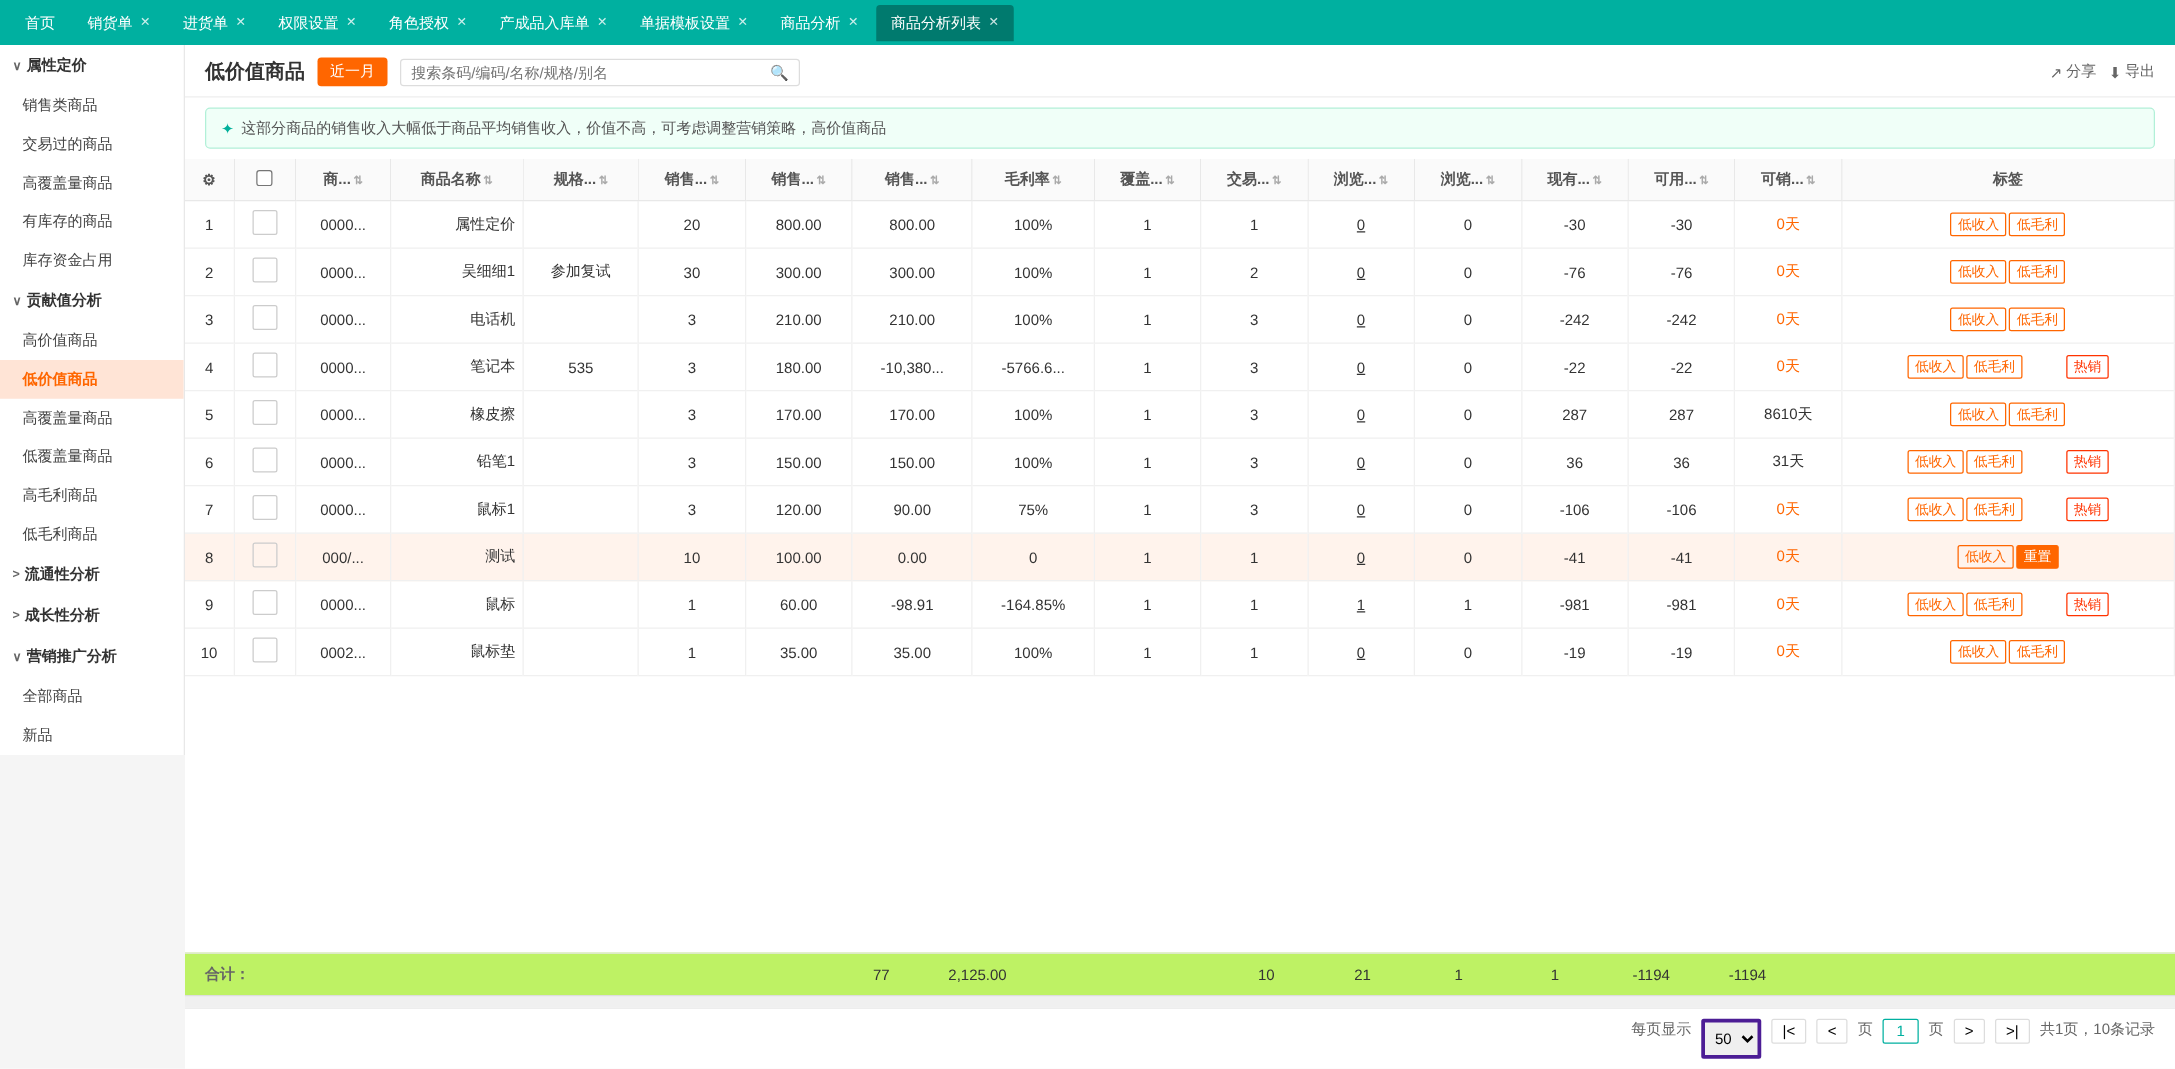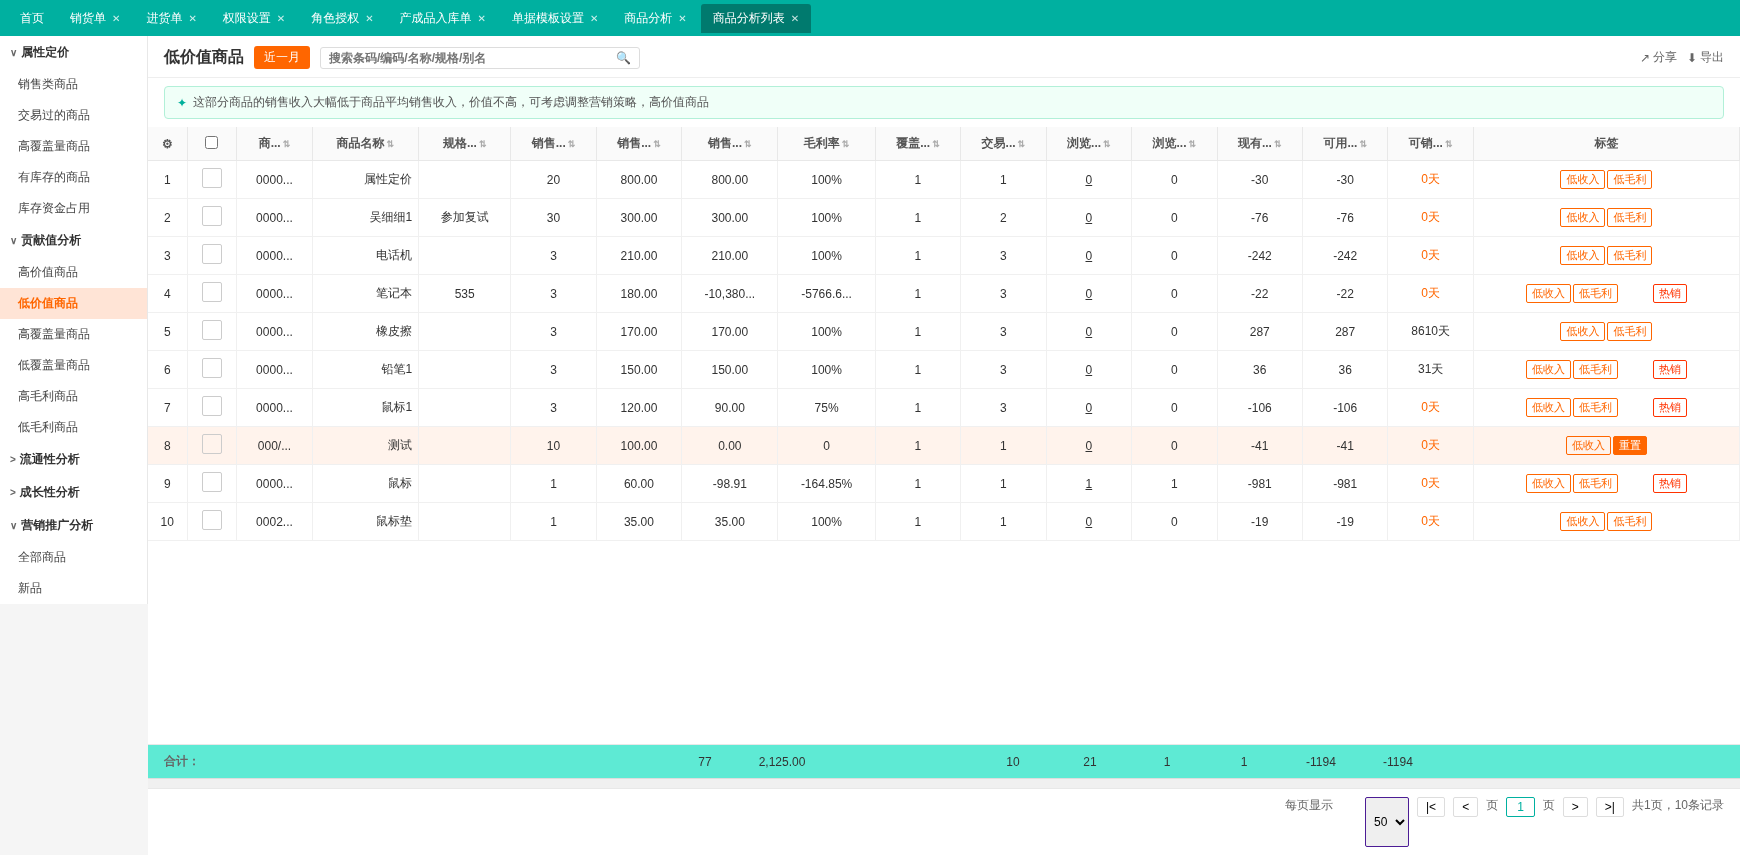--- a/index.html
+++ b/index.html
@@ -102,21 +102,20 @@
       gap: 6px;
       flex: 1;
       max-width: 320px;
     }
     .search-box input {
       border: none;
       outline: none;
       font-size: 12px;
       color: #999;
       width: 100%;
-      font-weight: bold;
     }
     .search-icon { color: #ff6600; }
     .header-actions {
       margin-left: auto;
       display: flex;
       gap: 10px;
     }
     .action-btn {
       color: #666;
       cursor: pointer;
@@ -192,21 +191,21 @@
     .tag-red { color: #ff3300; border: 1px solid #ff3300; margin-left: 34px; }
     .tag-filled-orange { background: #ff6600; color: white; border: 1px solid #ff6600; }
     .underline { text-decoration: underline; cursor: pointer; }
 
     
     .table-footer {
       border-top: 1px solid #e8e8e8;
       padding: 8px 16px;
       display: flex;
       align-items: center;
-      background: #5eead4;
+      background: #bef264;
     }
     .footer-label { color: #666; font-weight: bold; margin-right: 20px; }
     .footer-cells {
       display: flex;
       gap: 17px;
       flex: 1;
     }
     .footer-cell {
       text-align: center;
       padding: 0 6px;
@@ -219,25 +218,24 @@
       border-top: 1px solid #e8e8e8;
       padding: 8px 16px;
       display: flex;
       align-items: flex-start;
       justify-content: flex-end;
       gap: 8px;
       background: white;
     }
     .pagination-text { color: #666; }
     .page-size-select {
-      border: 1px solid #4c1d95;
-      padding: 16px 4px;
+      border: 3px solid #4c1d95;
+      padding: 5px 4px;
       border-radius: 2px;
       font-size: 12px;
-      margin-left: 24px;
     }
     .page-btn {
       padding: 2px 8px;
       border: 1px solid #ddd;
       background: white;
       cursor: pointer;
       border-radius: 2px;
       font-size: 12px;
     }
     .page-num {

